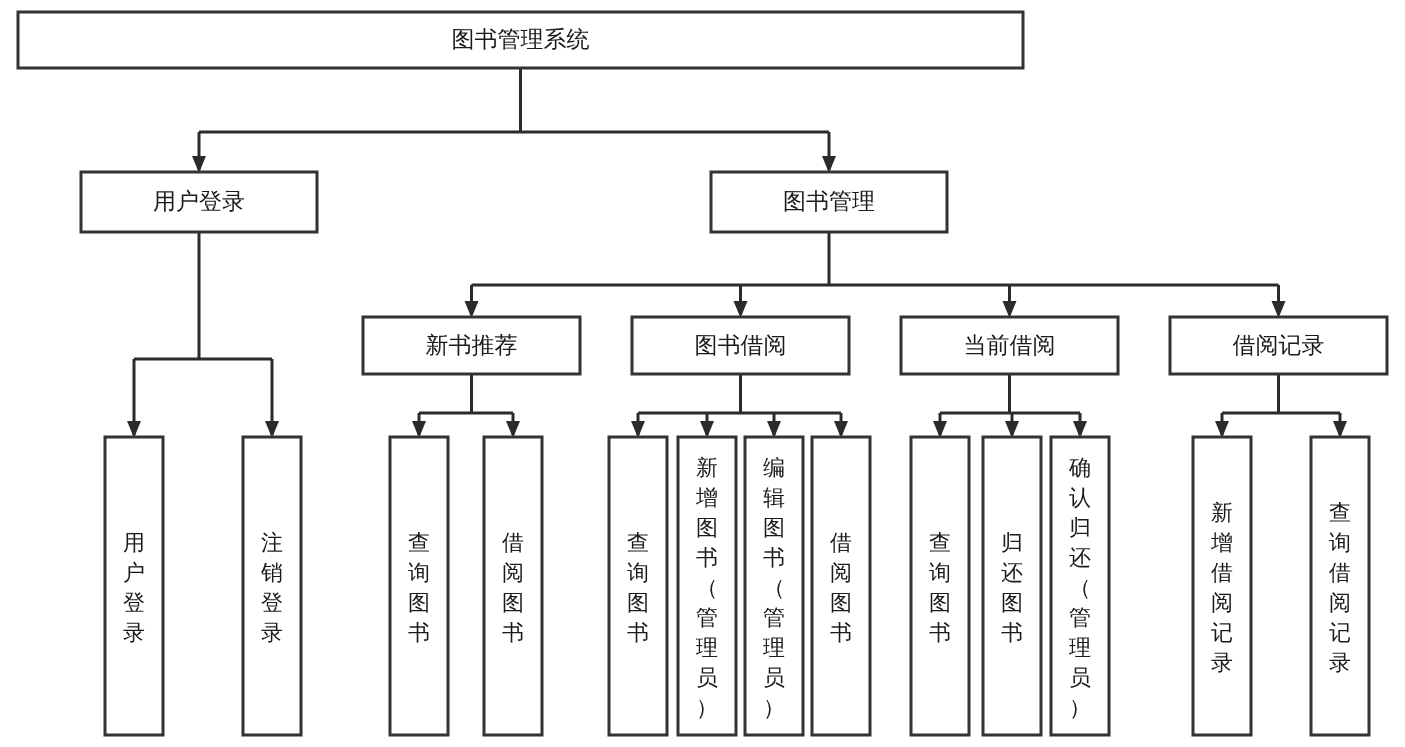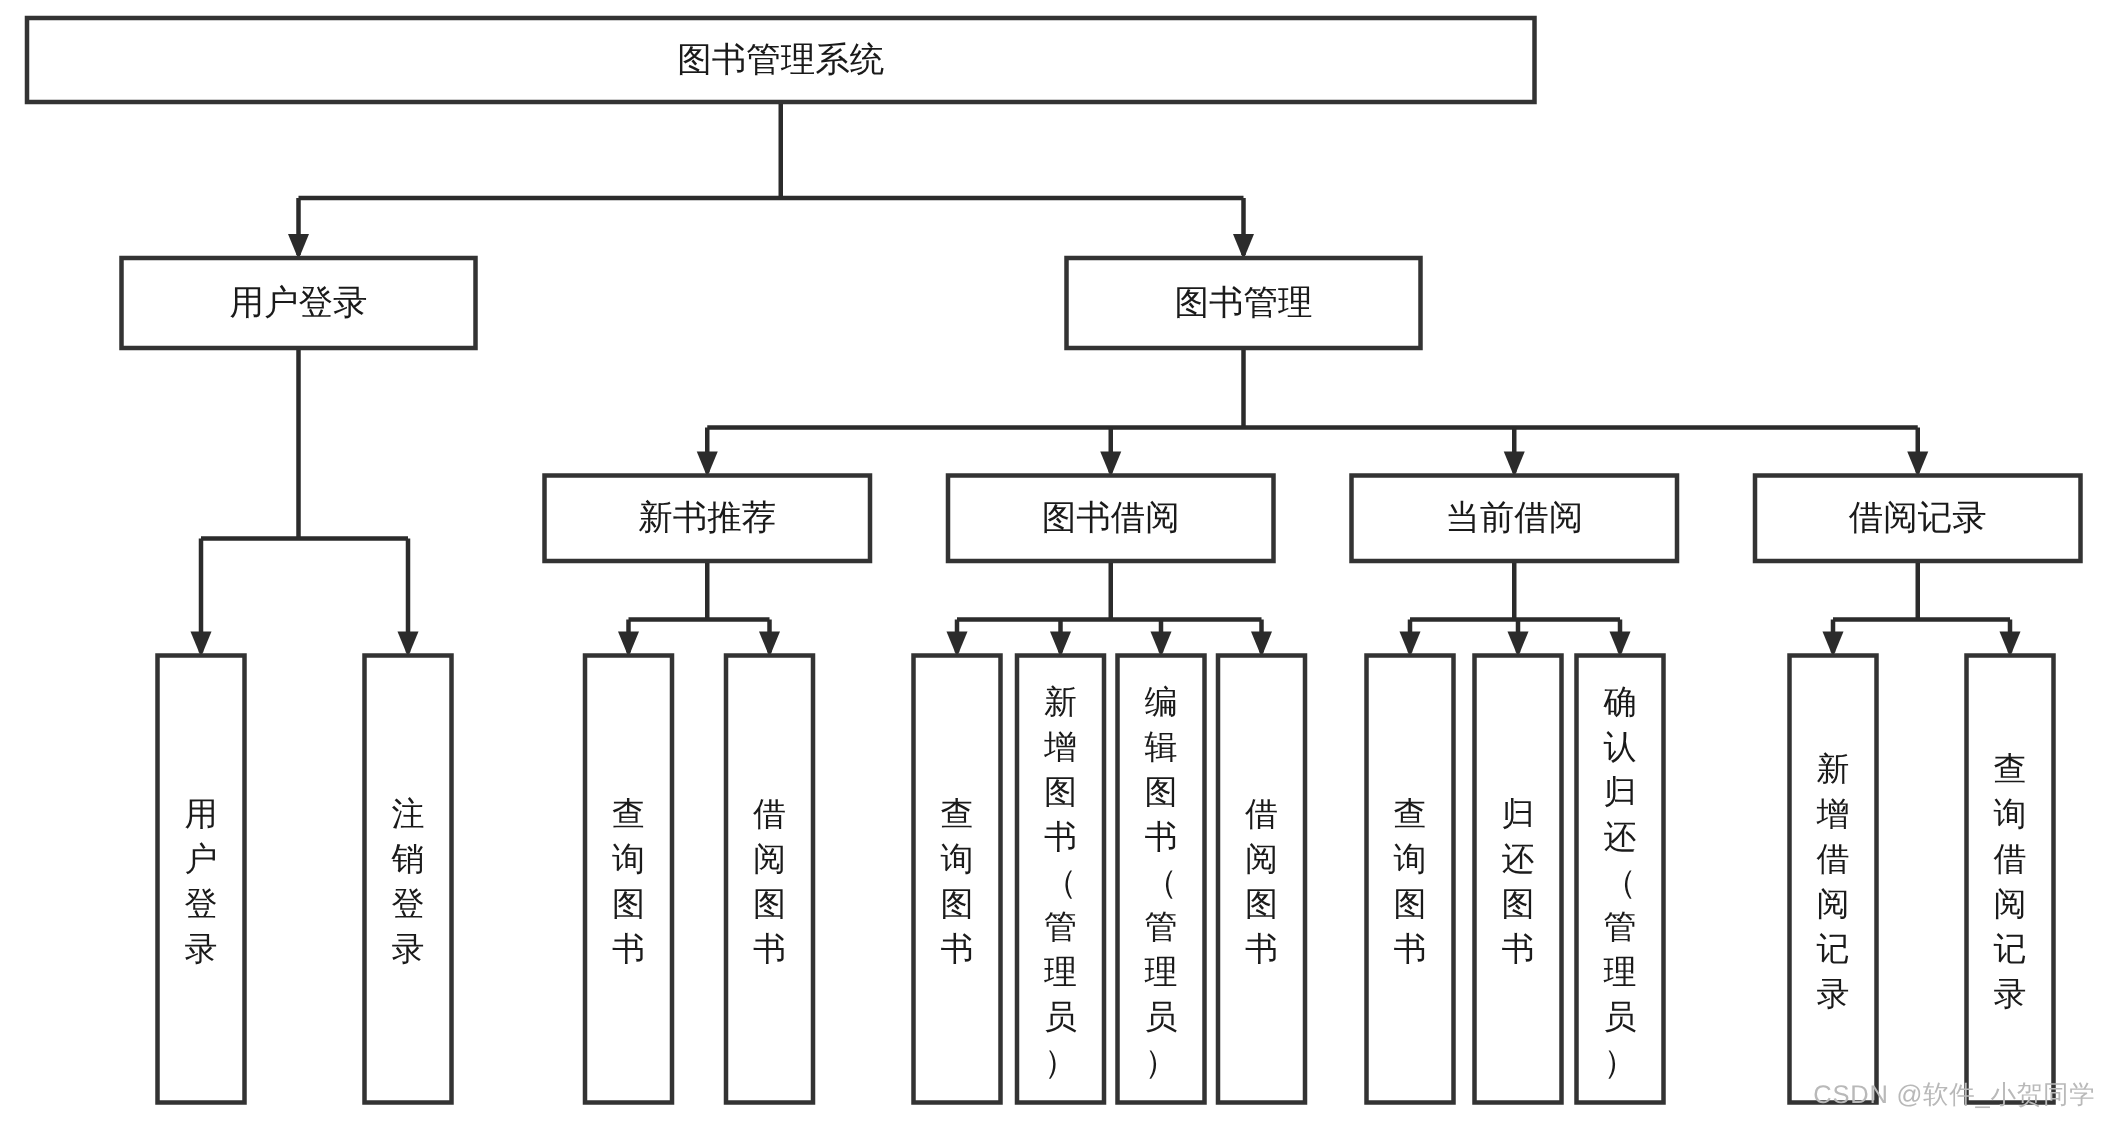--- a/index.html
+++ b/index.html
@@ -208,15 +208,14 @@
           <rect x="1193" y="437" width="58" height="298" class="node-box"></rect>
           <text x="1222" y="520" class="node-label-vertical"><tspan x="1222" dy="0">新</tspan><tspan x="1222" dy="30">增</tspan><tspan x="1222" dy="30">借</tspan><tspan x="1222" dy="30">阅</tspan><tspan x="1222" dy="30">记</tspan><tspan x="1222" dy="30">录</tspan></text>
         </g>
         <g>
           <rect x="1311" y="437" width="58" height="298" class="node-box"></rect>
           <text x="1340" y="520" class="node-label-vertical"><tspan x="1340" dy="0">查</tspan><tspan x="1340" dy="30">询</tspan><tspan x="1340" dy="30">借</tspan><tspan x="1340" dy="30">阅</tspan><tspan x="1340" dy="30">记</tspan><tspan x="1340" dy="30">录</tspan></text>
         </g>
       </g>
   </svg>
 
-  <div class="watermark">CSDN @软件_小贺同学</div>
 
 </div>
 
 </body></html>

